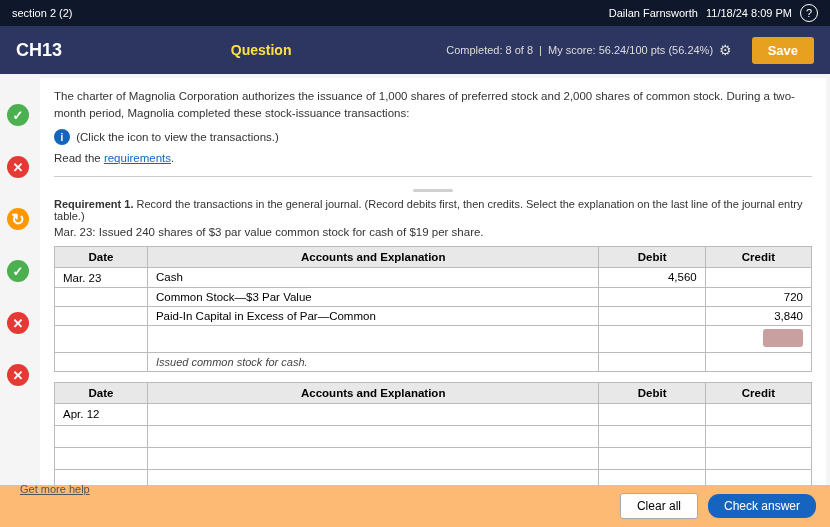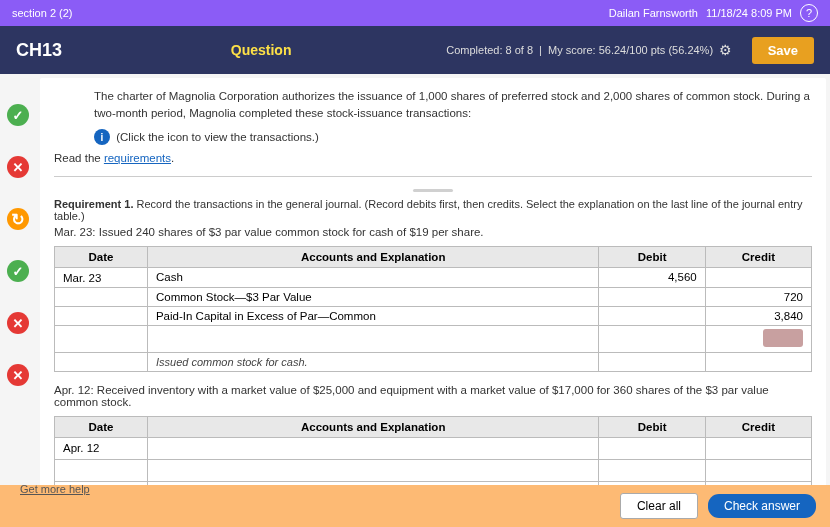--- a/index.html
+++ b/index.html
@@ -7,21 +7,21 @@
       font-family: Arial, sans-serif;
       font-size: 12px;
       background: #f0f0f0;
       width: 830px;
       min-height: 527px;
       overflow: hidden;
     }
 
     
     .top-bar {
-      background: #8b5cf6;
+      background: #0f172a;
       color: white;
       display: flex;
       align-items: center;
       justify-content: space-between;
       padding: 4px 12px;
       font-size: 11px;
     }
     .top-bar-left { display: flex; align-items: center; gap: 8px; }
     .top-bar-right { display: flex; align-items: center; gap: 8px; }
 
@@ -112,21 +112,20 @@
       background: white;
       margin: 4px;
       border-radius: 2px;
     }
 
     .intro-text {
       font-size: 11.5px;
       color: #333;
       line-height: 1.5;
       margin-bottom: 6px;
-      margin-left: 40px;
     }
     .info-icon {
       display: inline-flex;
       align-items: center;
       justify-content: center;
       width: 16px;
       height: 16px;
       border-radius: 50%;
       background: #1565c0;
       color: white;
@@ -386,21 +385,20 @@
           <td class="date-cell"></td>
           <td class="acct-cell italic-cell">
             <span>Issued common stock for cash.</span>
           </td>
           <td class="num-cell"></td>
           <td class="num-cell"></td>
         </tr>
       </tbody>
     </table>
 
-    <p class="second-transaction">Apr. 12: Received inventory with a market value of $25,000 and equipment with a market value of $17,000 for 360 shares of the $3 par value common stock.</p>
 
     <table class="journal-table">
       <thead>
         <tr>
           <th class="date-col">Date</th>
           <th class="acct-col">Accounts and Explanation</th>
           <th class="debit-col">Debit</th>
           <th class="credit-col">Credit</th>
         </tr>
       </thead>

